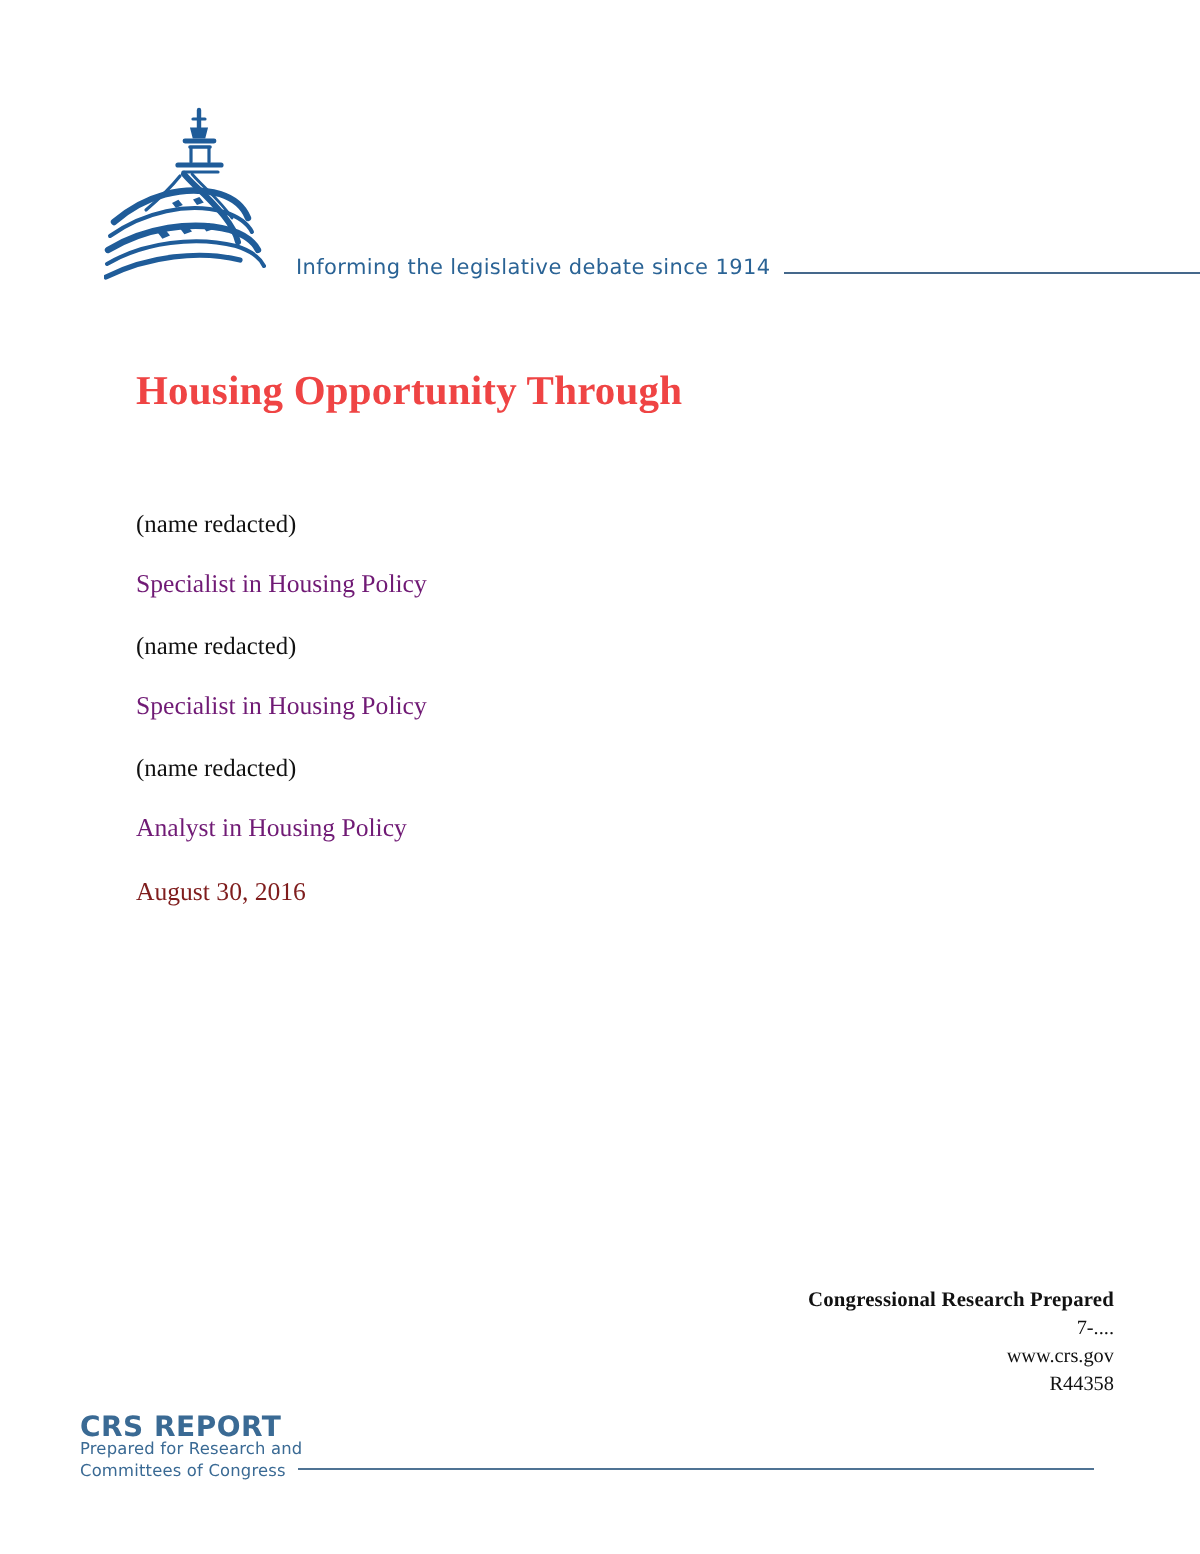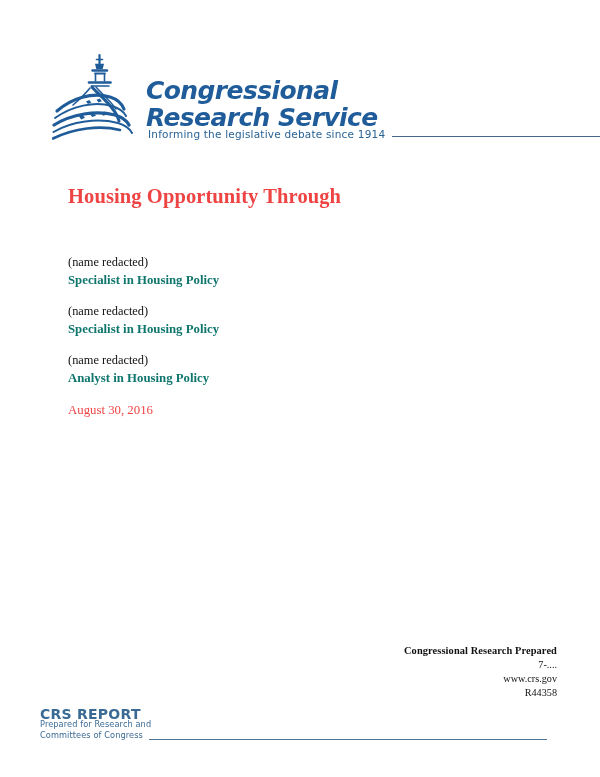--- a/index.html
+++ b/index.html
@@ -118,31 +118,32 @@
   }
   .author-name {
     font-family: "Liberation Serif", "DejaVu Serif", serif;
     font-weight: 400;
     font-size: 12.4px;
     line-height: 17px;
     color: #111111;
   }
   .author-role {
     font-family: "Liberation Serif", "DejaVu Serif", serif;
-    font-weight: 700;
+    font-weight: 400;
     font-size: 12.8px;
     line-height: 18px;
-    color: #0f766e;
+    color: #701a75;
+    margin-top: 12px;
   }
   .doc-date {
     font-family: "Liberation Serif", "DejaVu Serif", serif;
     font-weight: 400;
     font-size: 12.8px;
     line-height: 18px;
-    color: #ef4444;
+    color: #7f1d1d;
     margin-top: 11px;
   }
 
   
   .footer-right {
     position: absolute;
     right: 43px;
     top: 643px;
     width: 260px;
     text-align: right;
@@ -181,21 +182,21 @@
   .fl-sub {
     font-family: "DejaVu Sans", "Liberation Sans", sans-serif;
     font-weight: 400;
     font-size: 8.2px;
     line-height: 10.5px;
     letter-spacing: 0.1px;
     color: #3a6a94;
   }
   .fl-lastrow {
     display: flex;
-    align-items: flex-end;
+    align-items: flex-start;
     width: 507px;
   }
   .fl-rule {
     flex: 1 1 auto;
     height: 1px;
     background: #4f7394;
     margin-left: 6px;
     margin-top: 4px;
   }
 </style>
@@ -244,24 +245,20 @@
           <path d="M34 49.5 l3.2 -1.6 l2.2 2.6 l-3.4 1.5 Z"></path>
           <path d="M44.5 47.8 l3.2 -1.3 l2.2 2.7 l-3.4 1.3 Z"></path>
 
           <path d="M27 64.5 l3.6 -1.7 l2.4 3.0 l-3.8 1.6 Z"></path>
           <path d="M38 62.2 l3.6 -1.5 l2.4 3.0 l-3.8 1.4 Z"></path>
           <path d="M49 60.8 l3.6 -1.3 l2.4 3.0 l-3.8 1.2 Z"></path>
         </g>
       </svg>
     </div>
 
-    <div class="wordmark">
-      <div class="wm-line">Congressional</div>
-      <div class="wm-line second">Research Service</div>
-    </div>
 
     <div class="tagline-row">
       <div class="tagline">Informing the legislative debate since 1914</div>
       <div class="tagline-rule"></div>
     </div>
 
   </div>
 
   <h1 class="doc-title">
     <span class="tl">Housing Opportunity Through</span>

